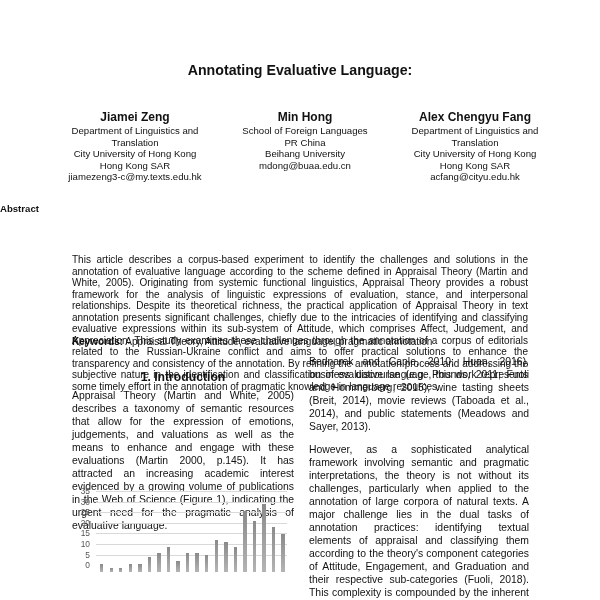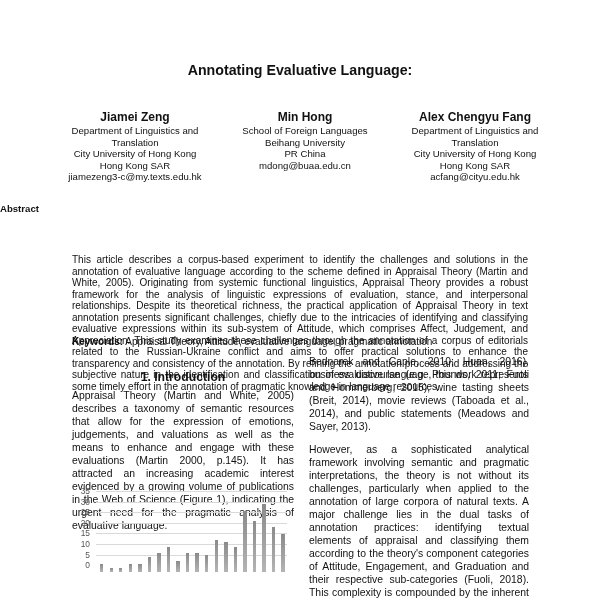--- a/index.html
+++ b/index.html
@@ -35,22 +35,22 @@
     <div class="name">Jiamei Zeng</div>
     <div>Department of Linguistics and</div>
     <div>Translation</div>
     <div>City University of Hong Kong</div>
     <div>Hong Kong SAR</div>
     <div>jiamezeng3-c@my.texts.edu.hk</div>
   </div>
   <div class="author">
     <div class="name">Min Hong</div>
     <div>School of Foreign Languages</div>
+    <div>PR China</div>
     <div>Beihang University</div>
-    <div>PR China</div>
     <div>mdong@buaa.edu.cn</div>
   </div>
   <div class="author">
     <div class="name">Alex Chengyu Fang</div>
     <div>Department of Linguistics and</div>
     <div>Translation</div>
     <div>City University of Hong Kong</div>
     <div>Hong Kong SAR</div>
     <div>acfang@cityu.edu.hk</div>
   </div>

